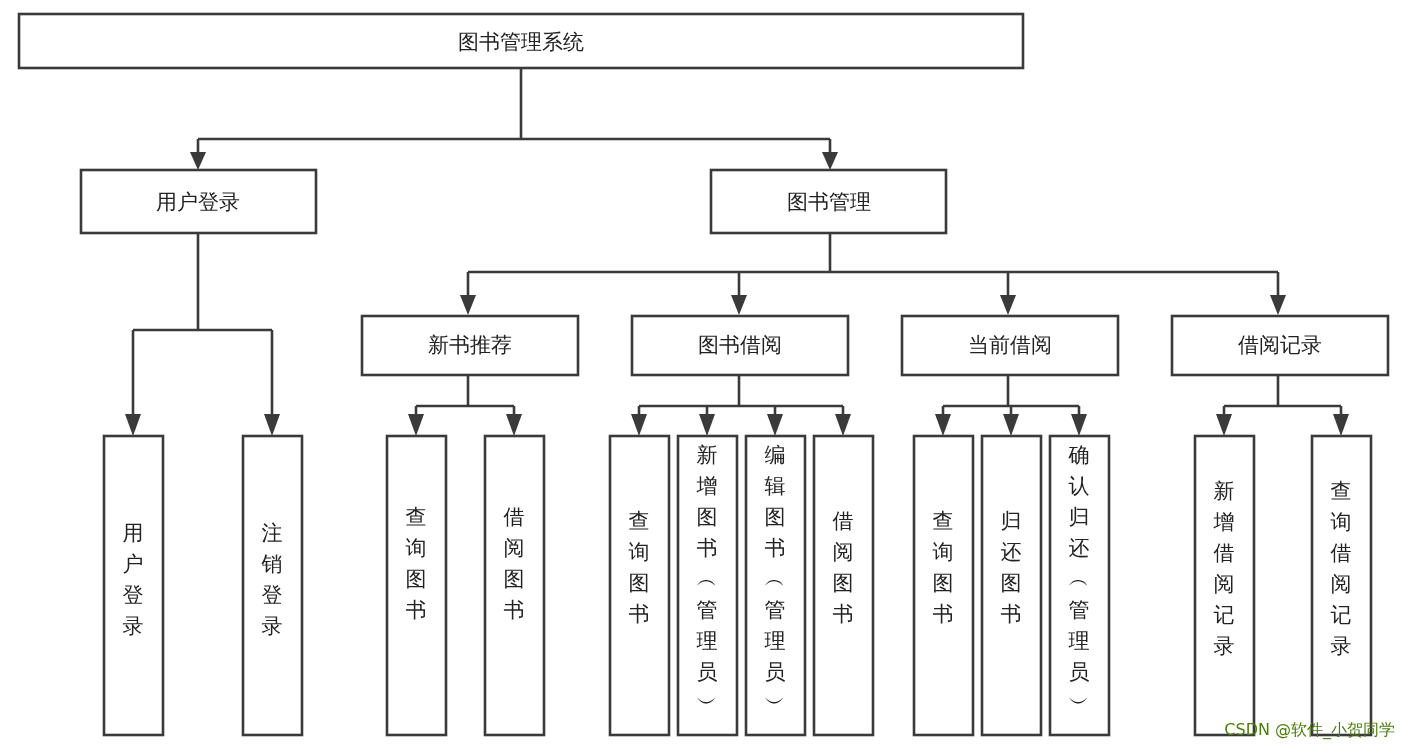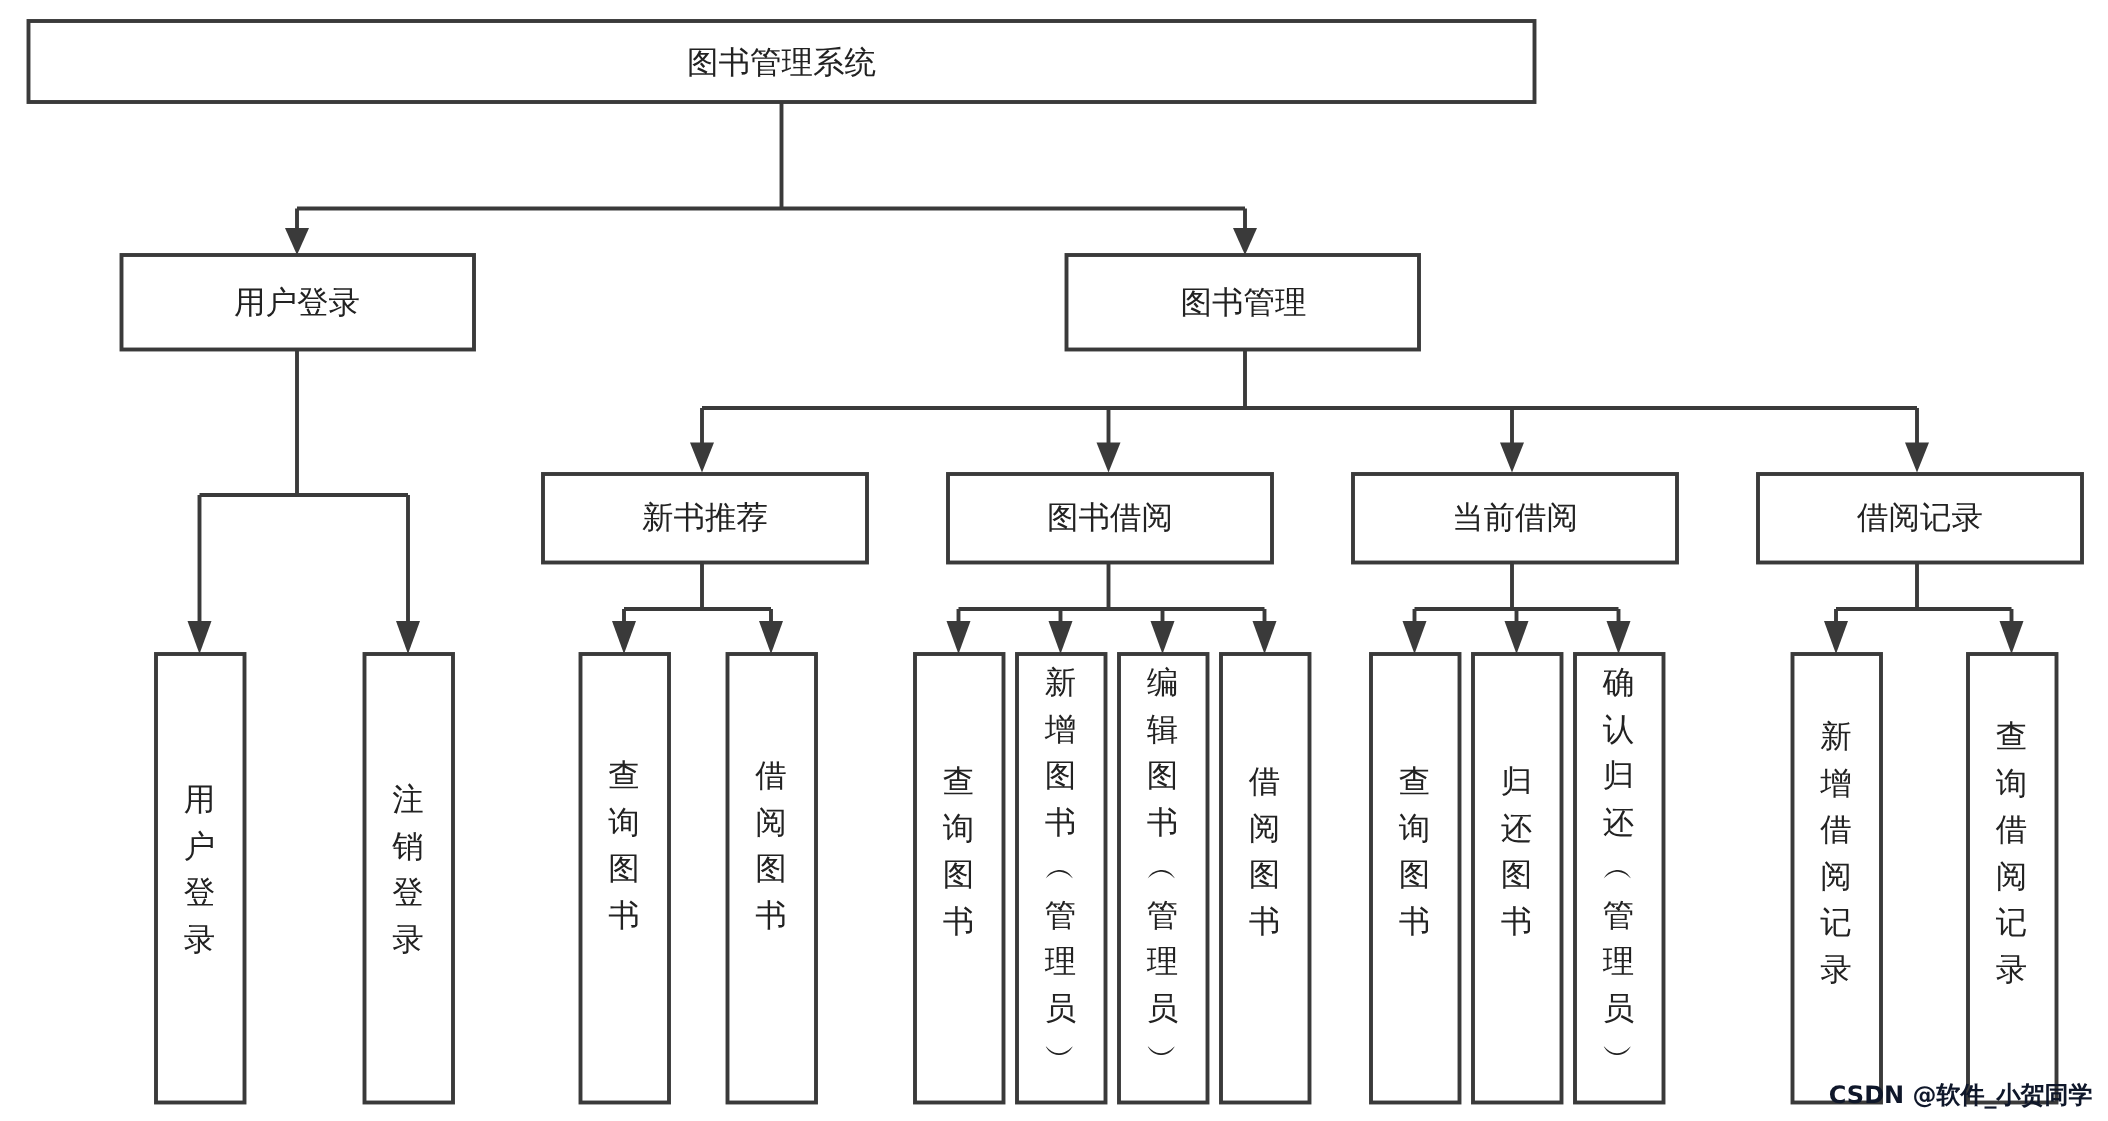--- a/index.html
+++ b/index.html
@@ -54,24 +54,23 @@
   .arrow-head {
     fill: #3a3a3a;
     stroke: none;
   }
   .watermark {
     position: absolute;
     right: 10px;
     bottom: 6px;
     font-family: "DejaVu Sans", "Liberation Sans", sans-serif;
     font-size: 16px;
-    color: #0f172a;
+    color: #4d7c0f;
     white-space: nowrap;
     pointer-events: none;
-    font-weight: bold;
   }
 </style>
 </head>
 <body>
 
 <div id="diagram-root">
 
   <svg id="tree-svg" viewBox="0 0 1405 747" xmlns="http://www.w3.org/2000/svg">
 
     <defs>

